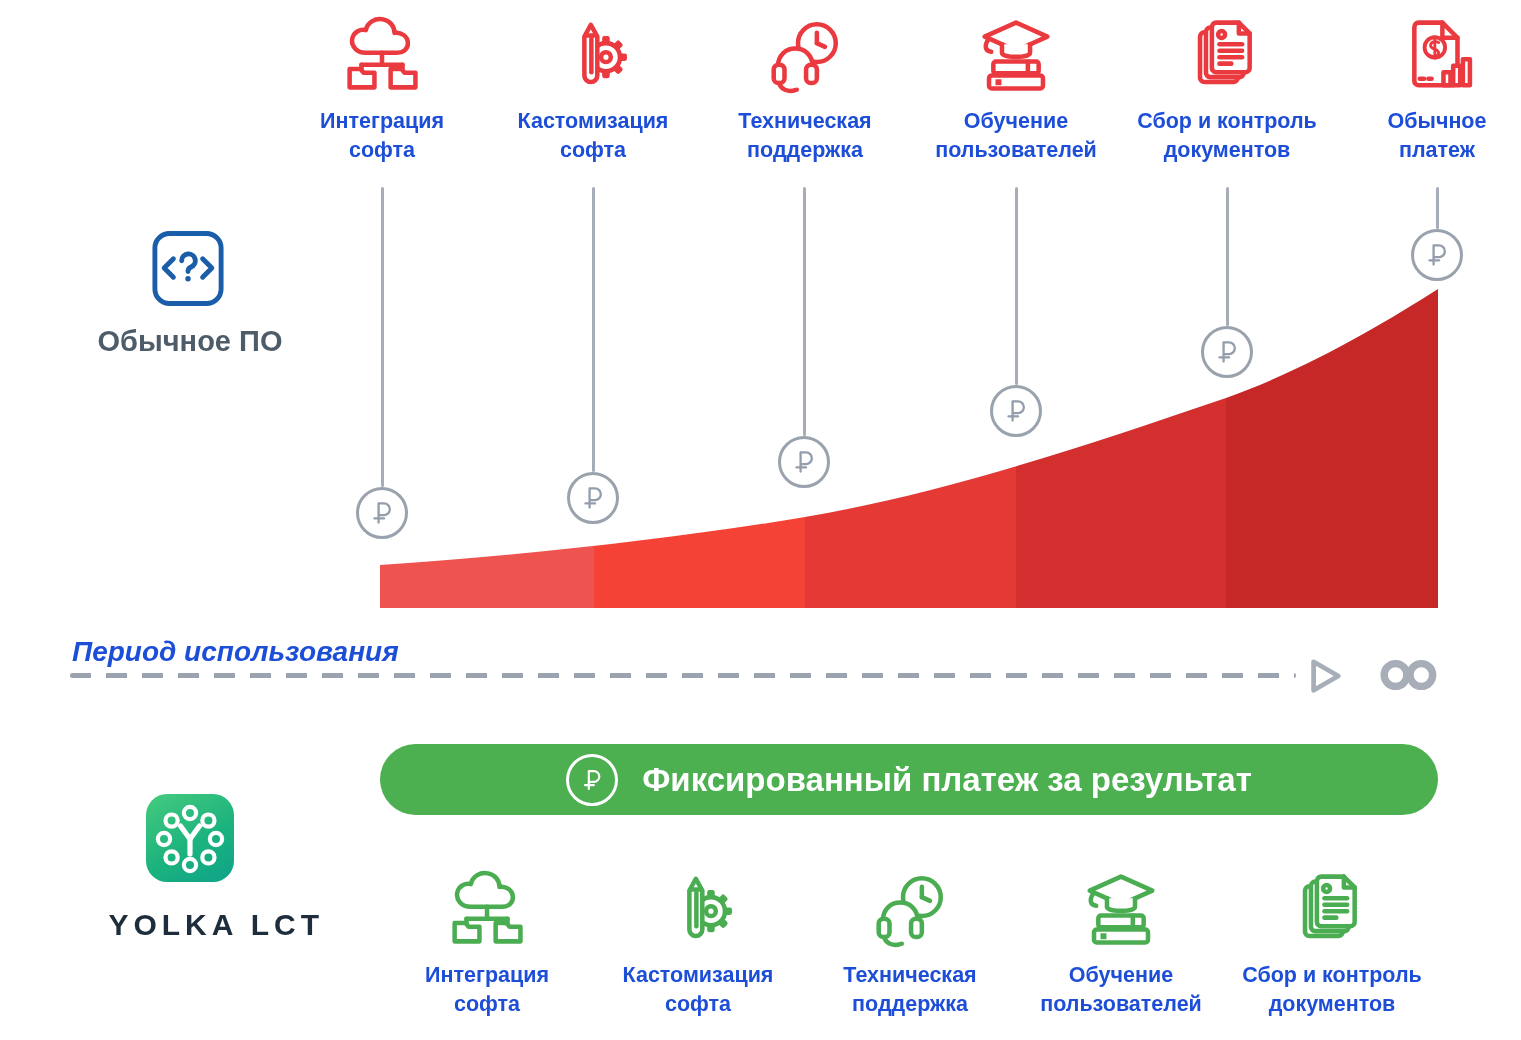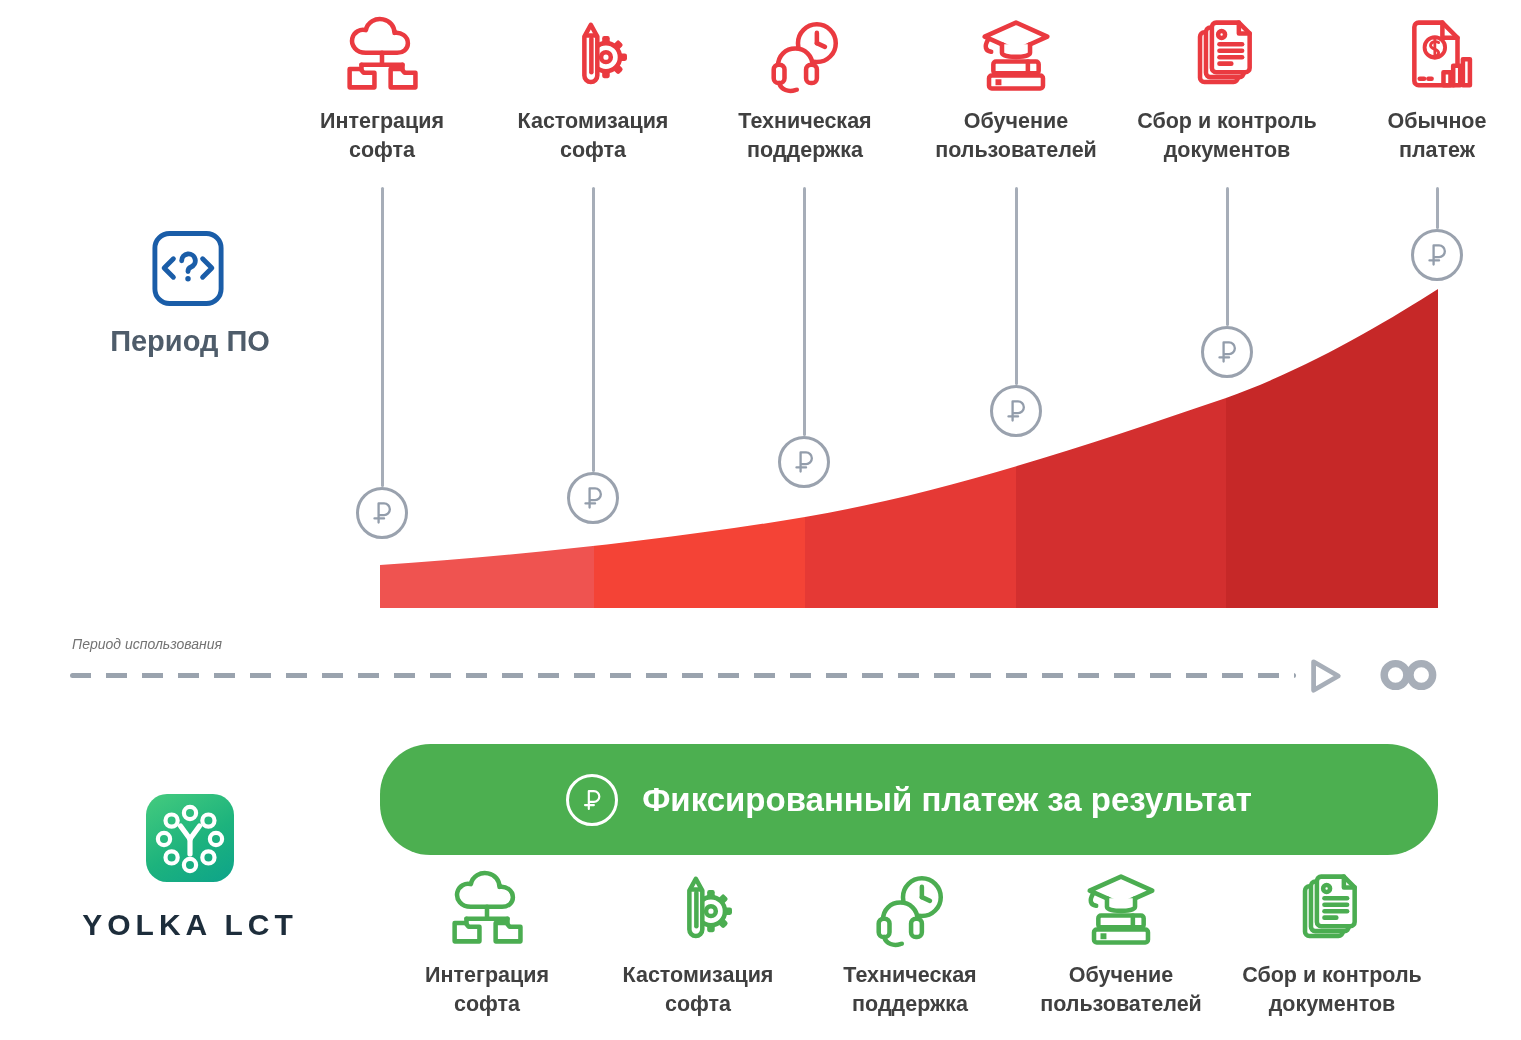--- a/index.html
+++ b/index.html
@@ -9,52 +9,52 @@
   
   .icon{display:block;}
   .icon.red{color:#ea3a40;}
   .icon.green{color:#4bad51;}
   .icon.blue{color:#1a5da8;}
 
   
   .titem{position:absolute;top:14px;width:230px;display:flex;flex-direction:column;align-items:center;}
   .bitem{position:absolute;top:868px;width:250px;display:flex;flex-direction:column;align-items:center;}
   .titem .icon,.bitem .icon{width:82px;height:82px;}
-  .lbl{margin-top:11px;text-align:center;font-size:21.5px;font-weight:bold;color:#404040;line-height:1.34;}
+  .lbl{margin-top:11px;text-align:center;font-size:21.5px;font-weight:bold;color:#1d4ed8;line-height:1.34;}
 
   
   .vline{position:absolute;width:3px;background:#a6adb8;border-radius:2px;}
   .rcircle{position:absolute;width:52px;height:52px;border:3px solid #9aa2ae;border-radius:50%;
            background:#fff;display:flex;align-items:center;justify-content:center;box-sizing:border-box;}
   .rcircle svg{width:30px;height:30px;color:#939dab;}
 
   
   #cost-chart{position:absolute;left:380px;top:288px;width:1058px;height:320px;}
 
   
   #legacy-icon{position:absolute;left:151px;top:229px;width:74px;height:79px;}
   #legacy-label{position:absolute;left:55px;top:325px;width:270px;text-align:center;
                 font-size:29px;font-weight:bold;color:#4e5c6a;}
   #yolka-logo{position:absolute;left:146px;top:794px;width:88px;height:88px;border-radius:21px;
               background:linear-gradient(150deg,#45cb7e 0%,#1db37d 55%,#0da38a 100%);}
   #yolka-logo svg{width:88px;height:88px;}
-  #yolka-label{position:absolute;left:56px;top:908px;width:268px;text-align:center;font-size:30px;
+  #yolka-label{position:absolute;left:56px;top:908px;width:268px;text-align:right;font-size:30px;
                font-weight:800;letter-spacing:5px;color:#1d2d3b;}
 
   
-  #period-label{position:absolute;left:72px;top:636px;font-size:14px;font-style:italic;
-                font-weight:400;color:#737373;}
+  #period-label{position:absolute;left:72px;top:636px;font-size:28px;font-style:italic;
+                font-weight:700;color:#1d4ed8;}
   #period-line{position:absolute;left:70px;top:673px;width:1226px;height:5px;
                background:repeating-linear-gradient(90deg,#9aa3ae 0 21px,transparent 21px 36px);
                border-radius:3px;}
   #period-arrow{position:absolute;left:1306px;top:657px;width:38px;height:38px;color:#a7aeb8;}
   #infinity{position:absolute;left:1378px;top:657px;width:66px;height:36px;color:#a7aeb8;}
 
   
-  #fixed-banner{position:absolute;left:380px;top:744px;width:1058px;height:111px;border-radius:50.5px;
+  #fixed-banner{position:absolute;left:380px;top:744px;width:1058px;height:71px;border-radius:50.5px;
                 background:#4caf50;display:flex;align-items:center;justify-content:center;gap:24px;}
   #fixed-banner .wcircle{width:52px;height:52px;border:3px solid #fff;border-radius:50%;
                 box-sizing:border-box;display:flex;align-items:center;justify-content:center;flex:0 0 auto;}
   #fixed-banner .wcircle svg{width:28px;height:28px;color:#fff;}
   #fixed-banner .btxt{font-size:33px;font-weight:bold;color:#fff;}
 </style>
 </head>
 <body>
 
 <svg width="0" height="0" style="position:absolute" aria-hidden="true">
@@ -183,21 +183,21 @@
     </symbol>
   </defs>
 </svg>
 
 <div id="stage">
 
   <div>
     <svg id="legacy-icon" class="icon blue">
         <use href="#i-code"></use>
       </svg>
-    <div id="legacy-label">Период ПО</div>
+    <div id="legacy-label">Обычное ПО</div>
   </div>
 
   <div class="titem" style="left:267px">
     <svg class="icon red">
         <use href="#i-cloud"></use>
       </svg>
     <div class="lbl">
       <div>Интеграция</div>
         <div>софта</div>
     </div>

